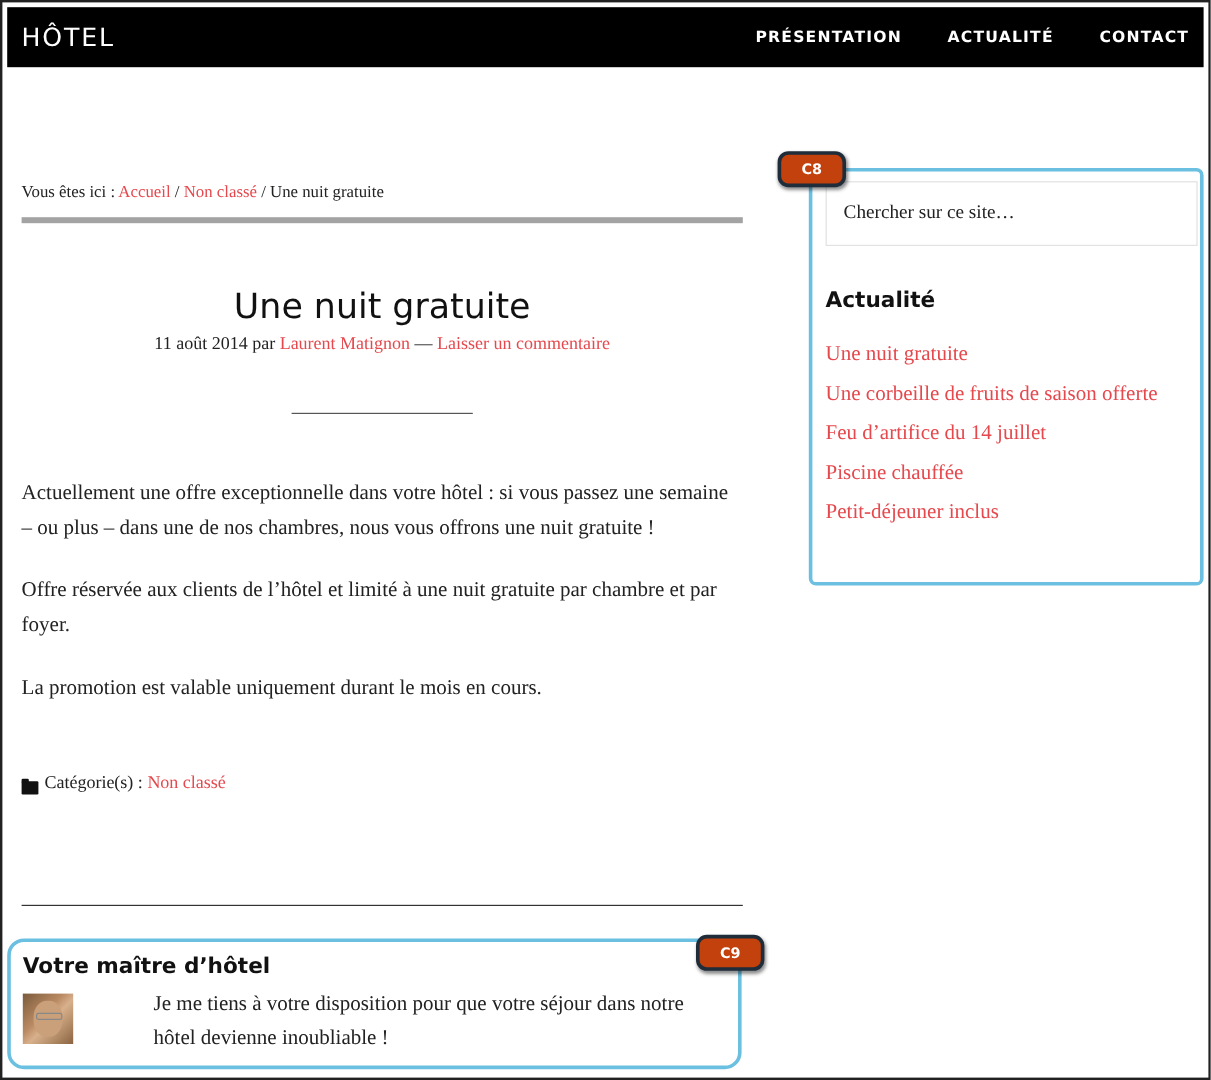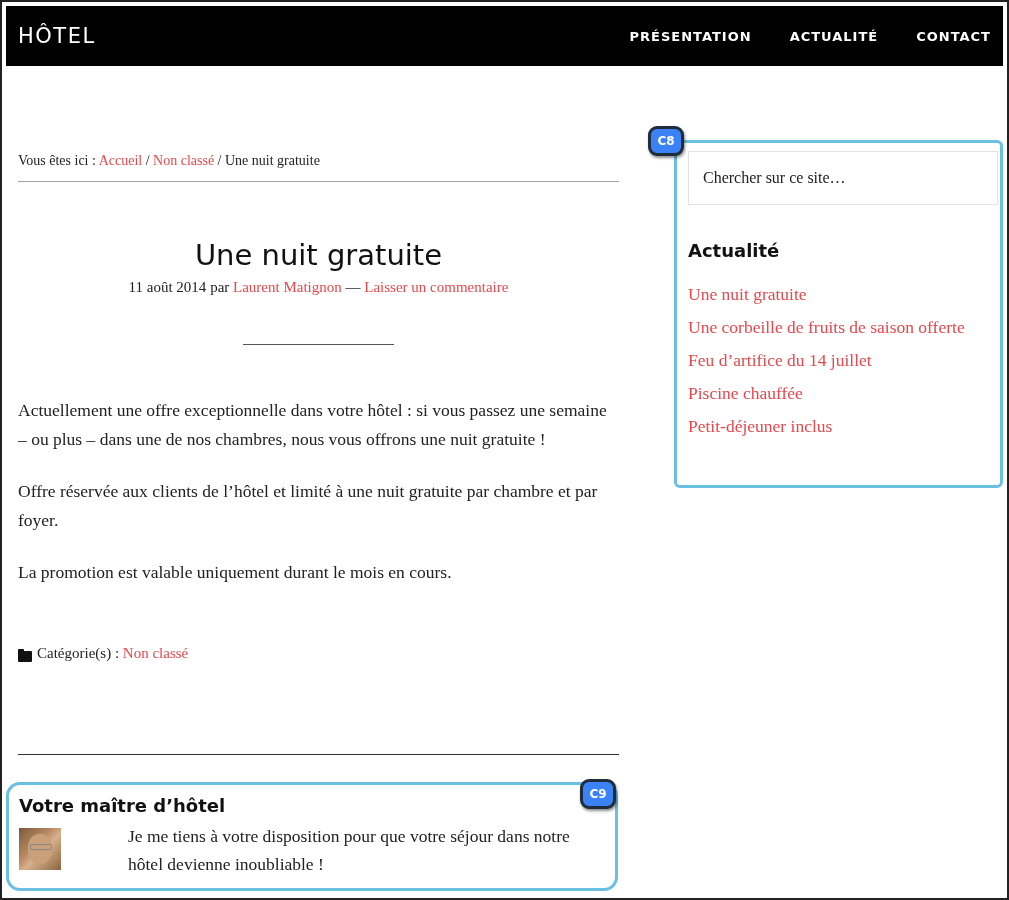--- a/index.html
+++ b/index.html
@@ -3,41 +3,41 @@
 <meta charset="utf-8">
 <style>
   * { box-sizing: border-box; margin: 0; padding: 0; }
   html, body { width: 1009px; height: 900px; overflow: hidden; background: #fff; }
   body { font-family: "DejaVu Serif", "Liberation Serif", serif; color: #222; position: relative; }
   .frame {
     position: absolute; left: 0; top: 0; width: 1009px; height: 900px;
     border: 2px solid #222; border-top: 2px solid #222;
   }
   .header {
-    position: absolute; left: 6px; top: 6px; width: 997px; height: 60px;
+    position: absolute; left: 6px; top: 6px; width: 997px; height: 50px;
     background: #000; display: flex; align-items: center; justify-content: space-between;
     padding: 0 12px;
     gap: 40px;
   }
   .logo {
     color: #fff; font-family: "DejaVu Sans", "Liberation Sans", sans-serif;
     font-size: 21px; letter-spacing: 1.5px; font-weight: normal; margin-left: 0;
   }
   .nav { display: flex; gap: 0; }
   .nav a {
     color: #ffffff; text-decoration: none;
     font-family: "DejaVu Sans", "Liberation Sans", sans-serif;
     font-size: 13px; font-weight: bold; letter-spacing: 1px;
     margin-left: 38px;
   }
   .red { color: #e5484d; text-decoration: none; }
 
   .breadcrumb {
     position: absolute; left: 18px; top: 153px; width: 601px;
-    font-size: 14px; padding-bottom: 12px; border-bottom: 1px solid #a3a3a3;
+    font-size: 14px; padding-bottom: 12px; border-bottom: 5px solid #a3a3a3;
     font-family: "Liberation Serif", "DejaVu Serif", serif;
   }
 
   .entry-title {
     position: absolute; left: 18px; top: 238px; width: 601px; text-align: center;
     font-family: "DejaVu Sans", "Liberation Sans", sans-serif;
     font-size: 29px; font-weight: normal; color: #111;
   }
   .entry-meta {
     position: absolute; left: 18px; top: 279px; width: 601px; text-align: center;
@@ -114,22 +114,22 @@
   }
   .widget-list {
     position: absolute; left: 688px; top: 280px; width: 290px; list-style: none;
     font-family: "Liberation Serif", "DejaVu Serif", serif; font-size: 17.5px; line-height: 28px;
   }
   .widget-list li { margin-bottom: 5px; }
   .widget-list a { color: #e5484d; text-decoration: none; }
 
   
   .badge {
-    position: absolute; width: 36px; height: 30px; border-radius: 9px;
-    background: #3b82f6; border: 3px solid #1f2d3a; color: #fff;
+    position: absolute; width: 57px; height: 30px; border-radius: 9px;
+    background: #c2410c; border: 3px solid #1f2d3a; color: #fff;
     font-family: "DejaVu Sans", "Liberation Sans", sans-serif; font-weight: bold; font-size: 12px;
     display: flex; align-items: center; justify-content: center;
     box-shadow: 1px 2px 3px rgba(0,0,0,0.45);
   }
   .badge-c8 { left: 648px; top: 126px; }
   .badge-c9 { left: 580px; top: 779px; }
 </style>
 </head>
 <body>
 

